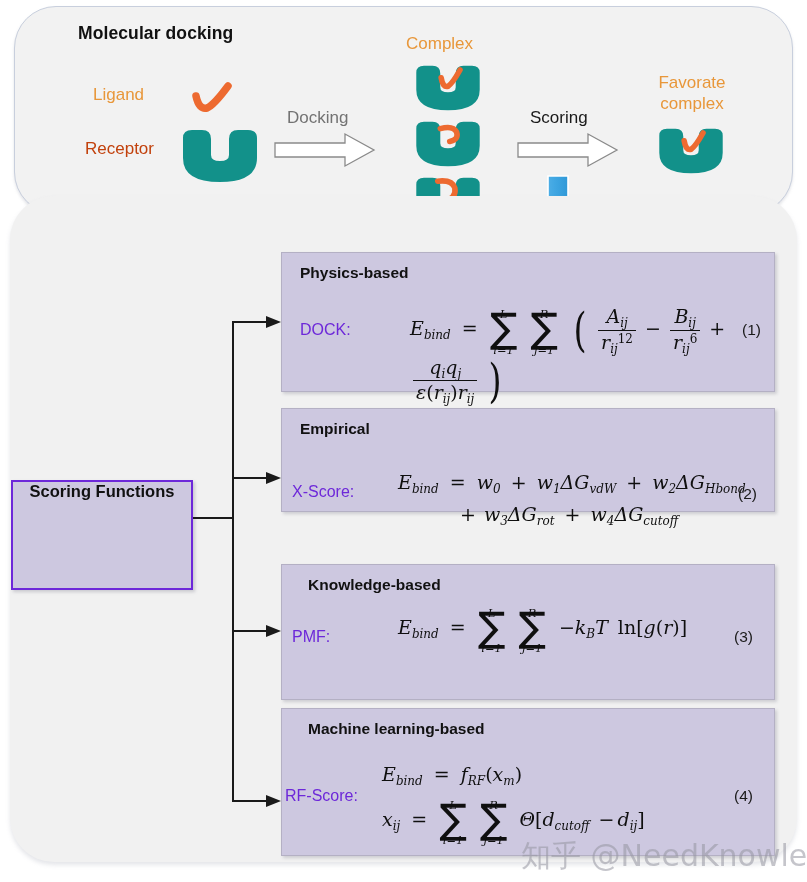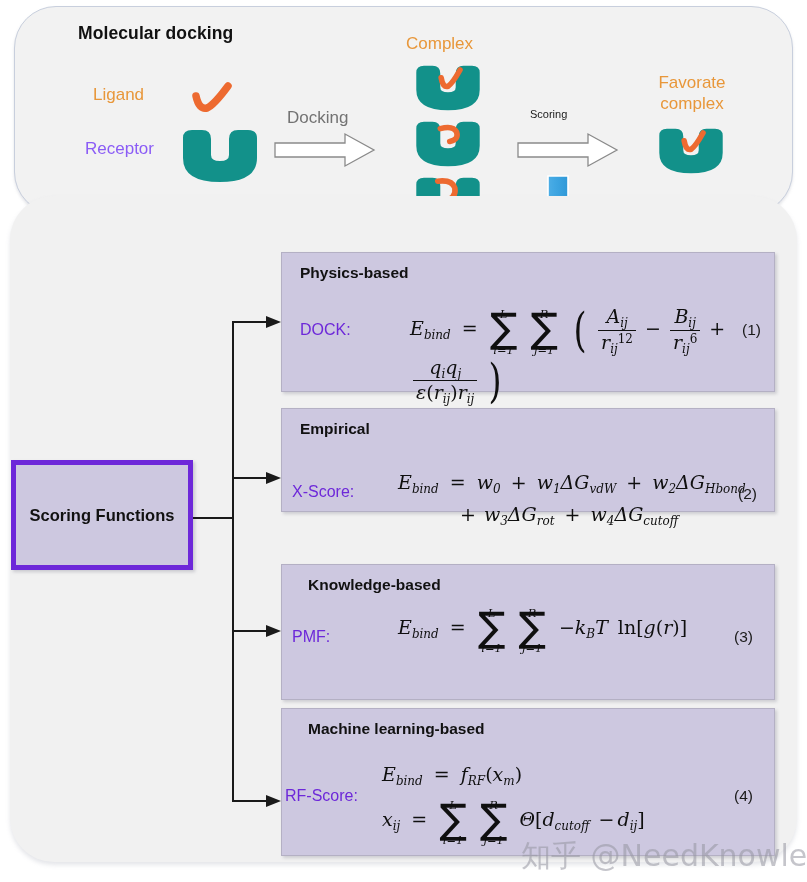--- a/index.html
+++ b/index.html
@@ -57,21 +57,21 @@
     left: 93px;
     top: 85px;
     font-size: 17px;
     color: #E8973A;
   }
   .lbl-receptor {
     position: absolute;
     left: 85px;
     top: 139px;
     font-size: 17px;
-    color: #8b5cf6;
+    color: #c2410c;
   }
   .lbl-complex {
     position: absolute;
     left: 406px;
     top: 34px;
     font-size: 17px;
     color: #E8973A;
   }
   .lbl-favorate {
     position: absolute;
@@ -87,45 +87,44 @@
     position: absolute;
     left: 287px;
     top: 108px;
     font-size: 17px;
     color: #737373;
   }
   .lbl-scoring {
     position: absolute;
     left: 530px;
     top: 108px;
-    font-size: 11px;
+    font-size: 17px;
     color: #1a1a1a;
   }
 
   
   .mol { position: absolute; }
 
   
   .block-arrow { position: absolute; }
 
   
   .blue-arrow { position: absolute; left: 520px; top: 174px; }
 
   
   .sf-box {
     position: absolute;
     left: 11px;
-    top: 460px;
+    top: 480px;
     width: 182px;
     height: 110px;
     background: #CDC8E0;
-    border: 5px solid #6d28d9;
+    border: 2px solid #6d28d9;
     box-sizing: border-box;
     display: flex;
-    align-items: center;
     justify-content: center;
     box-shadow: 2px 2px 3px rgba(130,130,145,0.35);
   }
   .sf-box span {
     font-size: 16.5px;
     font-weight: bold;
     color: #111111;
   }
 
   

